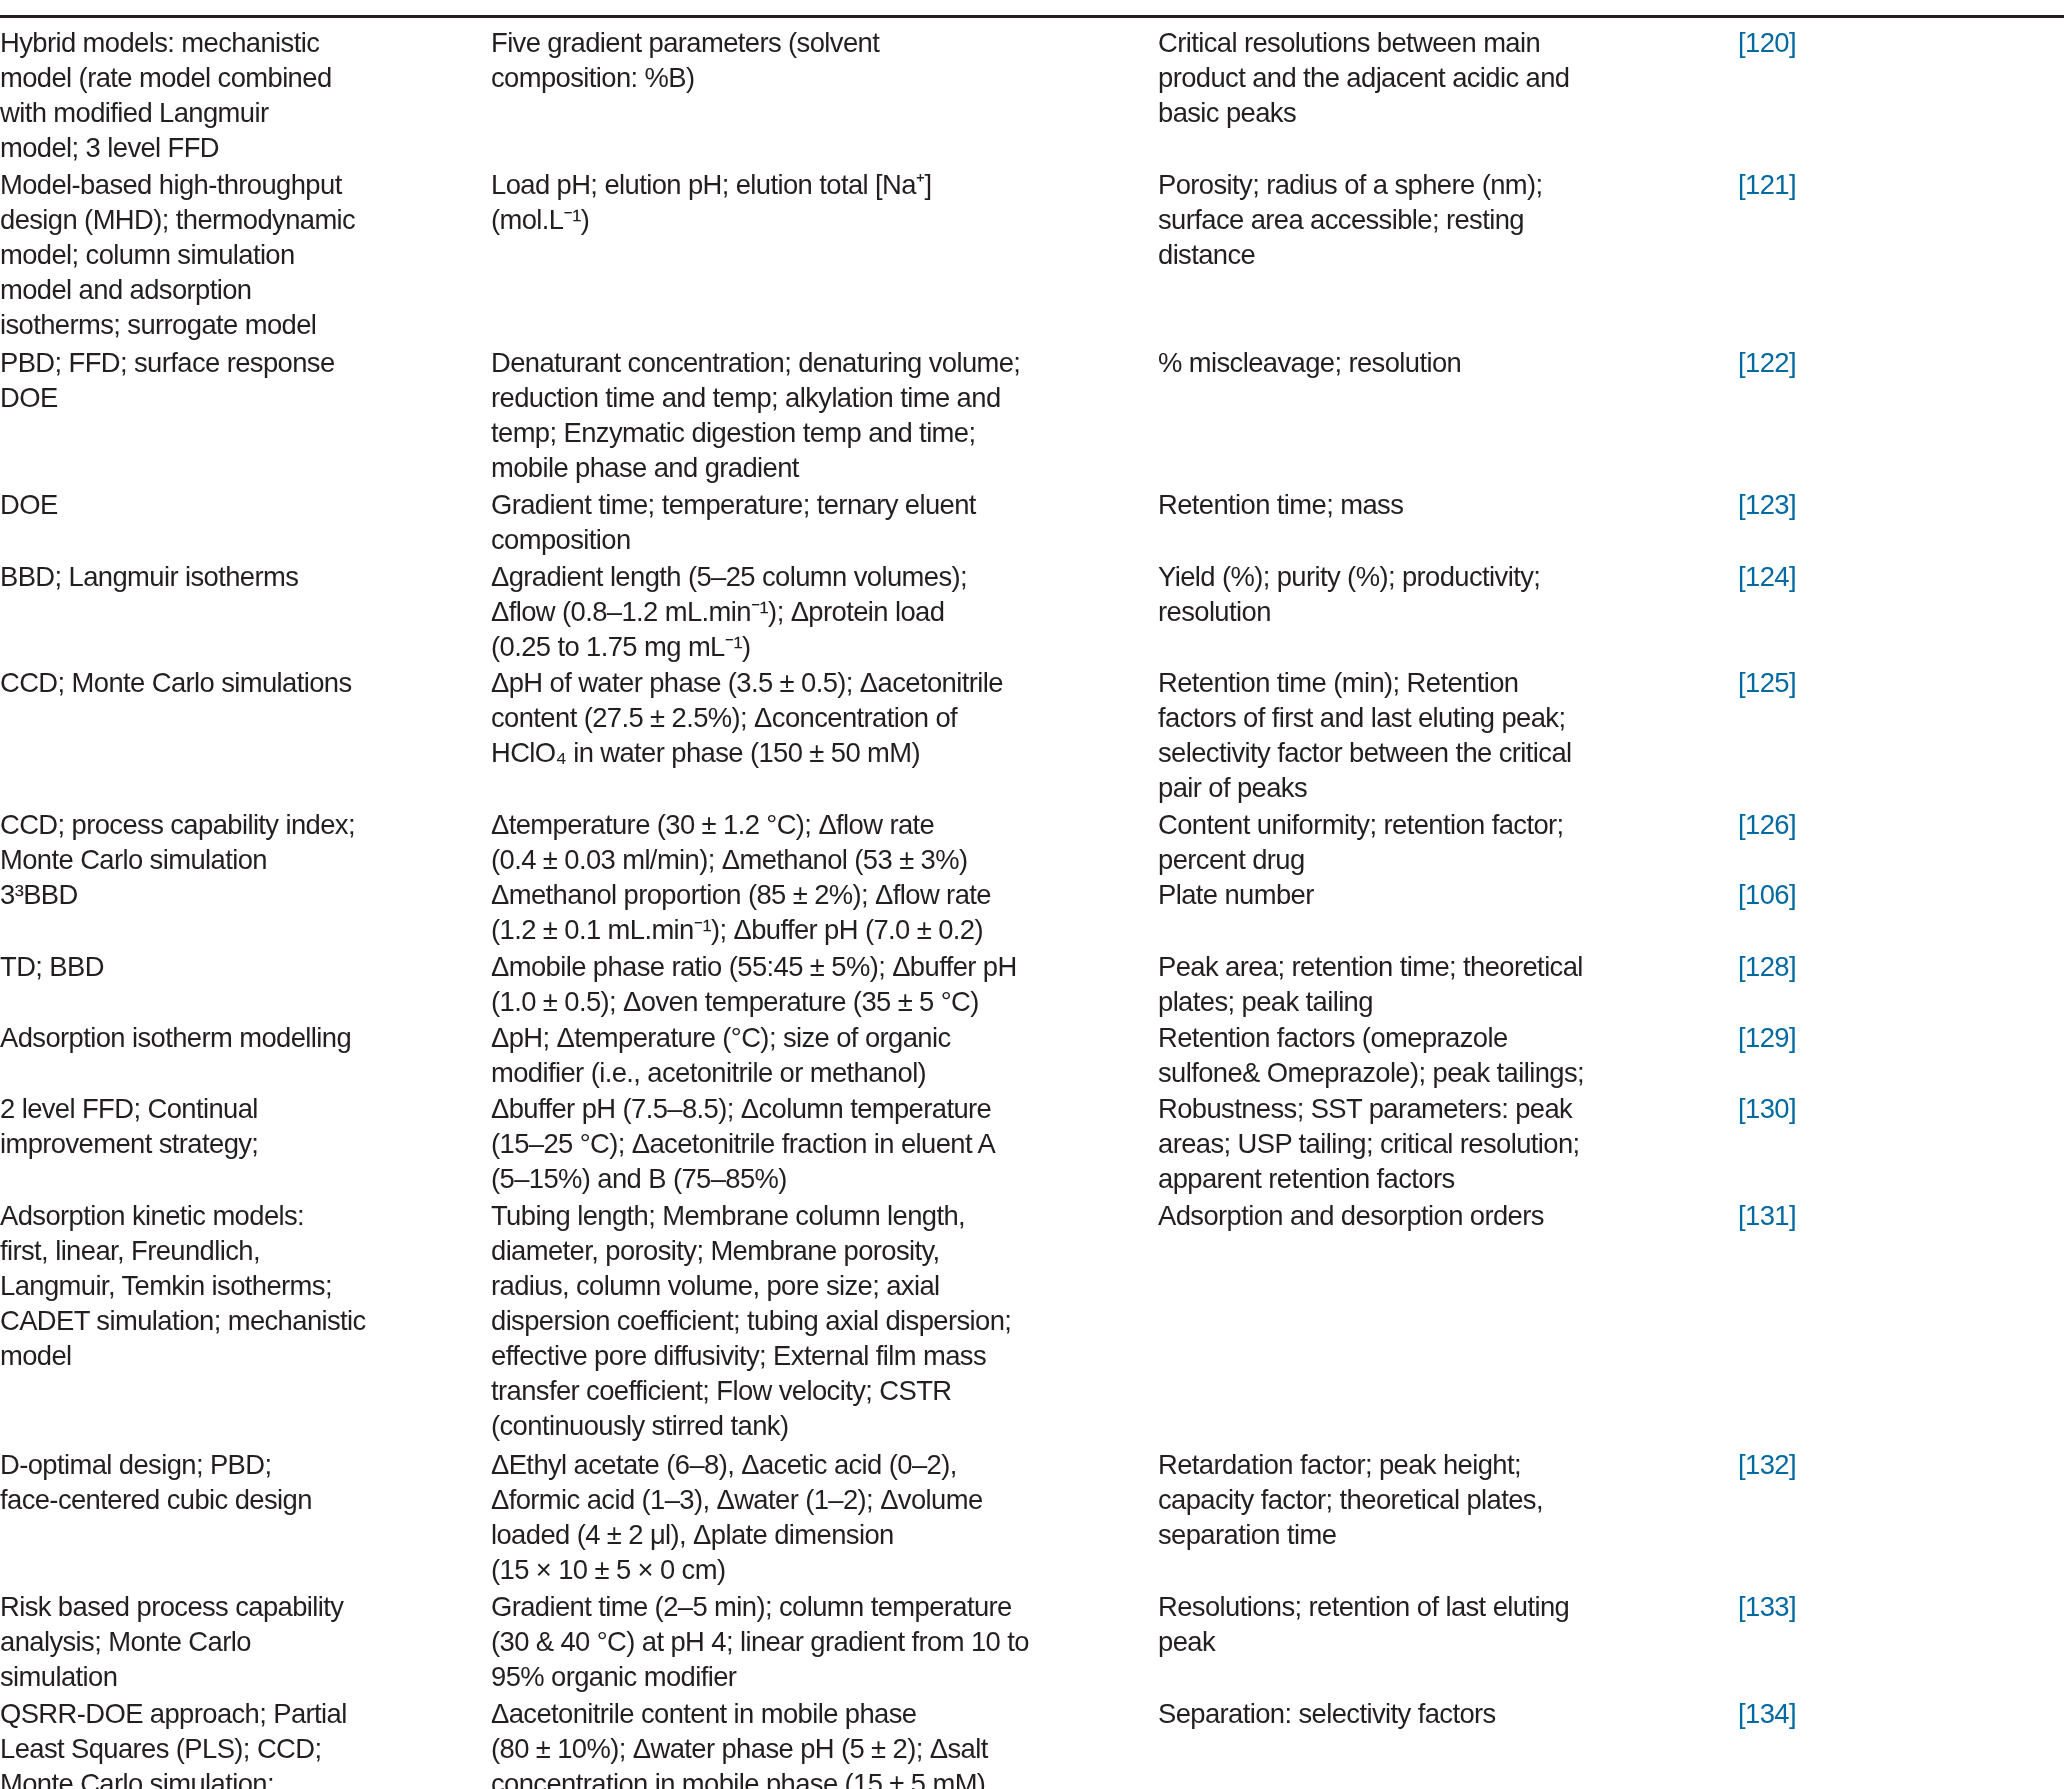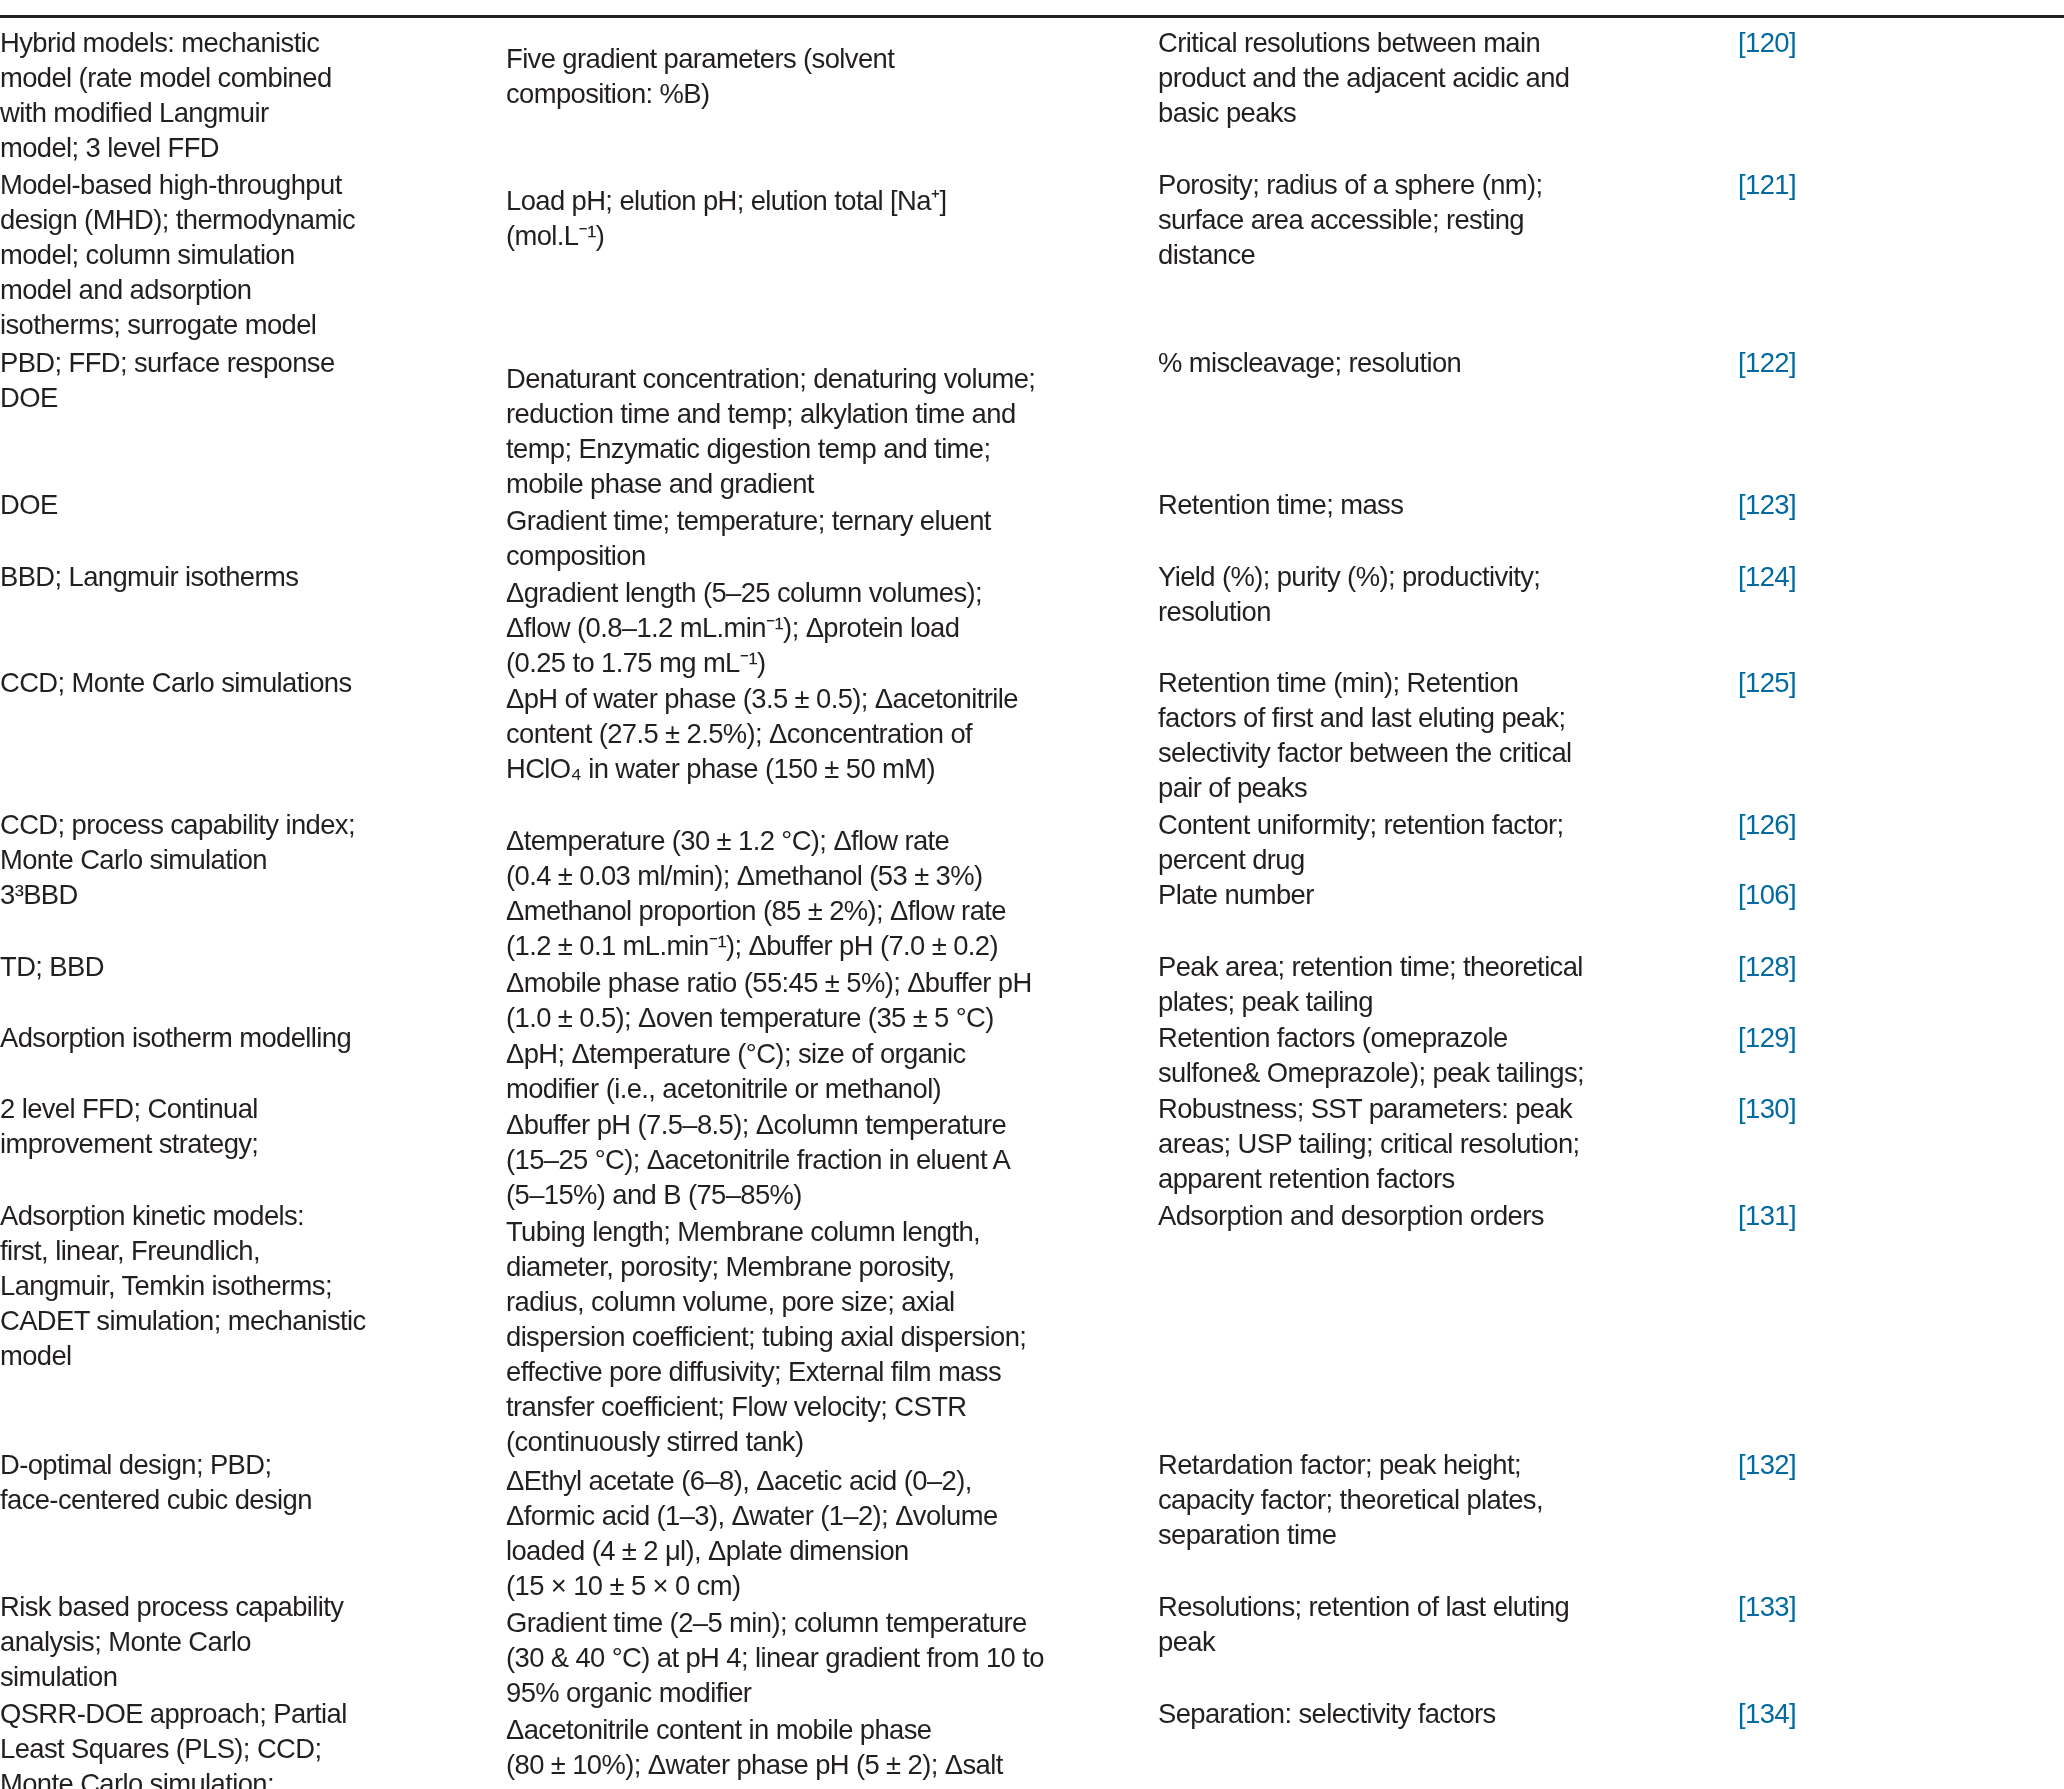--- a/index.html
+++ b/index.html
@@ -13,21 +13,21 @@
   }
   .table { position: absolute; left: 0; top: 0; width: 2064px; }
   .row { position: absolute; left: 0; width: 2064px; }
   .cell {
     position: absolute; top: 0;
     font-family: "Liberation Sans Narrow", "Liberation Sans", sans-serif;
     font-size: 27.4px; line-height: 35px; letter-spacing: -0.6px;
     white-space: pre-line;
   }
   .c1 { left: 0; width: 431px; }
-  .c2 { left: 506px; width: 627px; margin-top: 16px; }
+  .c2 { left: 491px; width: 627px; }
   .c3 { left: 1158px; width: 549px; }
   .c4 { left: 1738px; width: 118px; color: #0369a1; }
 </style>
 </head>
 <body>
 
 <div class="rule"></div>
 
 <div class="table">
   <div class="row" style="top:24.5px">

